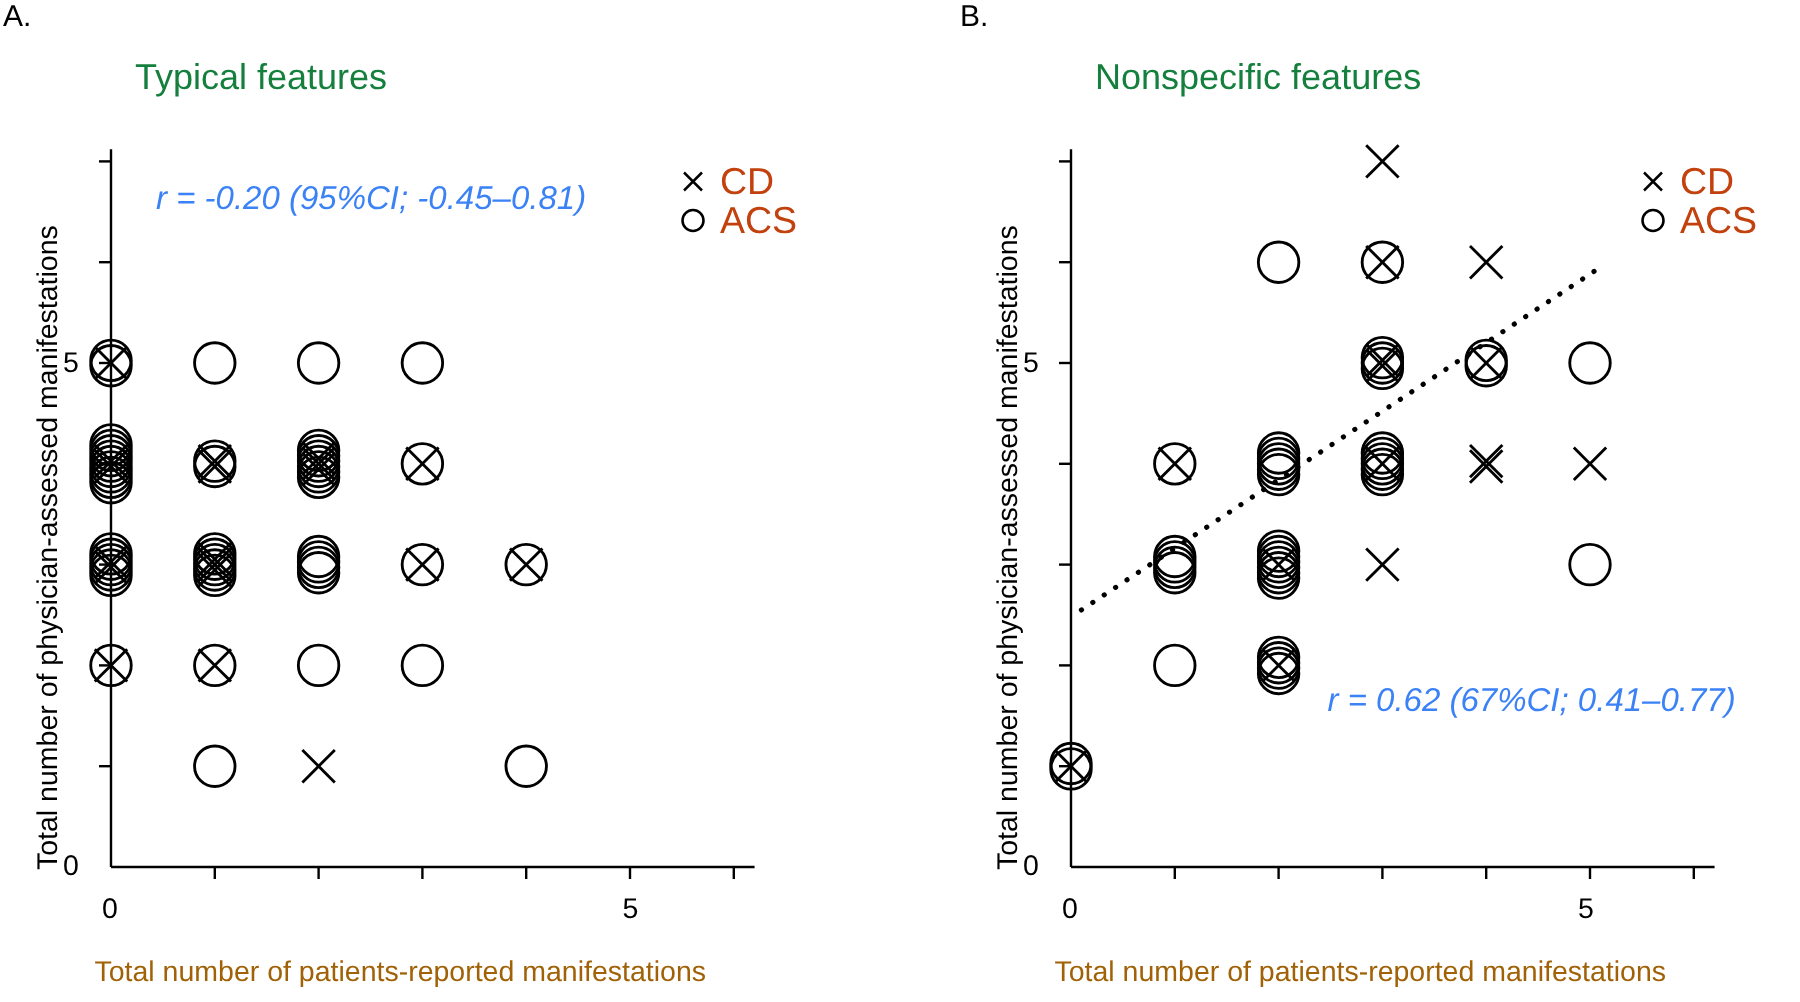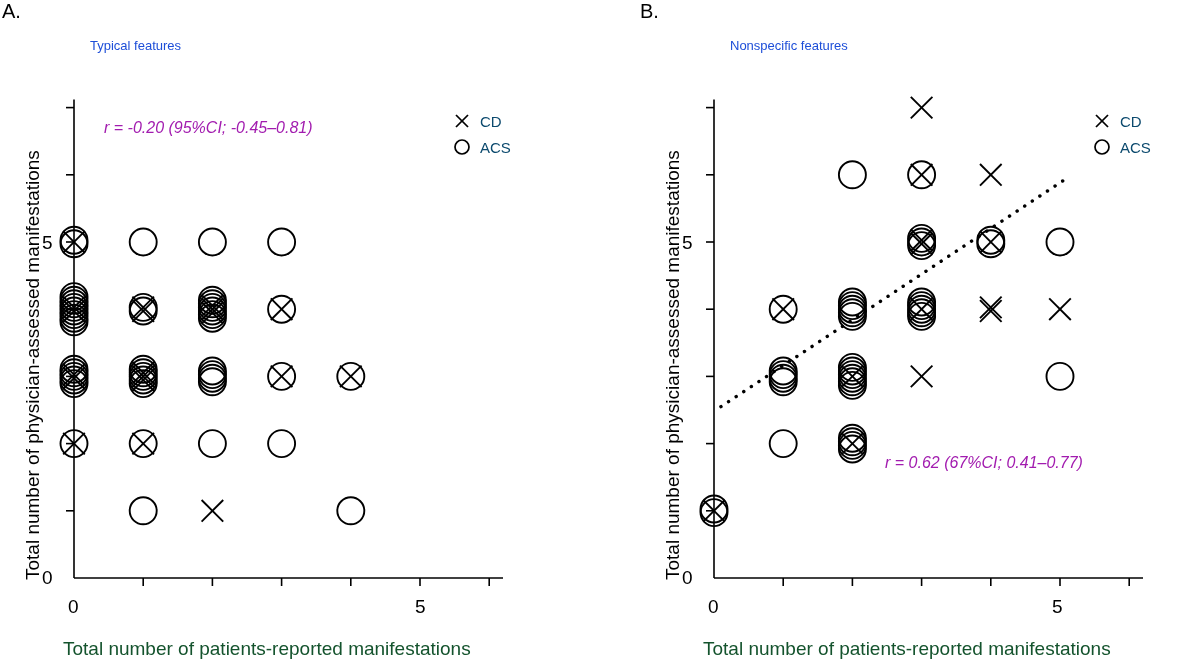--- a/index.html
+++ b/index.html
@@ -22,55 +22,55 @@
   }
   .panel-letter {
     position: absolute;
     font-size: 20px;
     font-family: "Liberation Sans", sans-serif;
     color: #000;
     letter-spacing: 0px;
   }
   .panel-title {
     position: absolute;
-    font-size: 13px;
-    font-family: "Liberation Sans", sans-serif;
-    color: #1d4ed8;
+    font-size: 24px;
+    font-family: "Liberation Sans", sans-serif;
+    color: #15803d;
     white-space: nowrap;
   }
   .axis-title-x {
     position: absolute;
     font-size: 19px;
     font-family: "Liberation Sans", sans-serif;
     white-space: nowrap;
-    color: #14532d;
+    color: #a16207;
   }
   .axis-title-y {
     position: absolute;
     font-size: 19px;
     font-family: "Liberation Sans", sans-serif;
     white-space: nowrap;
     color: #000;
     transform-origin: 0 0;
     transform: rotate(-90deg);
   }
   .stats {
     position: absolute;
-    font-size: 16px;
+    font-size: 22px;
     font-family: "Liberation Sans", sans-serif;
     line-height: 1.33;
     white-space: nowrap;
-    color: #a21caf;
+    color: #3b82f6;
   }
   .stats em { font-style: italic; }
   .legend {
     position: absolute;
-    font-size: 15px;
-    font-family: "Liberation Sans", sans-serif;
-    color: #0c4a6e;
+    font-size: 25px;
+    font-family: "Liberation Sans", sans-serif;
+    color: #c2410c;
   }
   .legend-row {
     display: flex;
     align-items: center;
     height: 26px;
     gap: 8px;
   }
   .legend-glyph {
     width: 20px;
     height: 20px;

